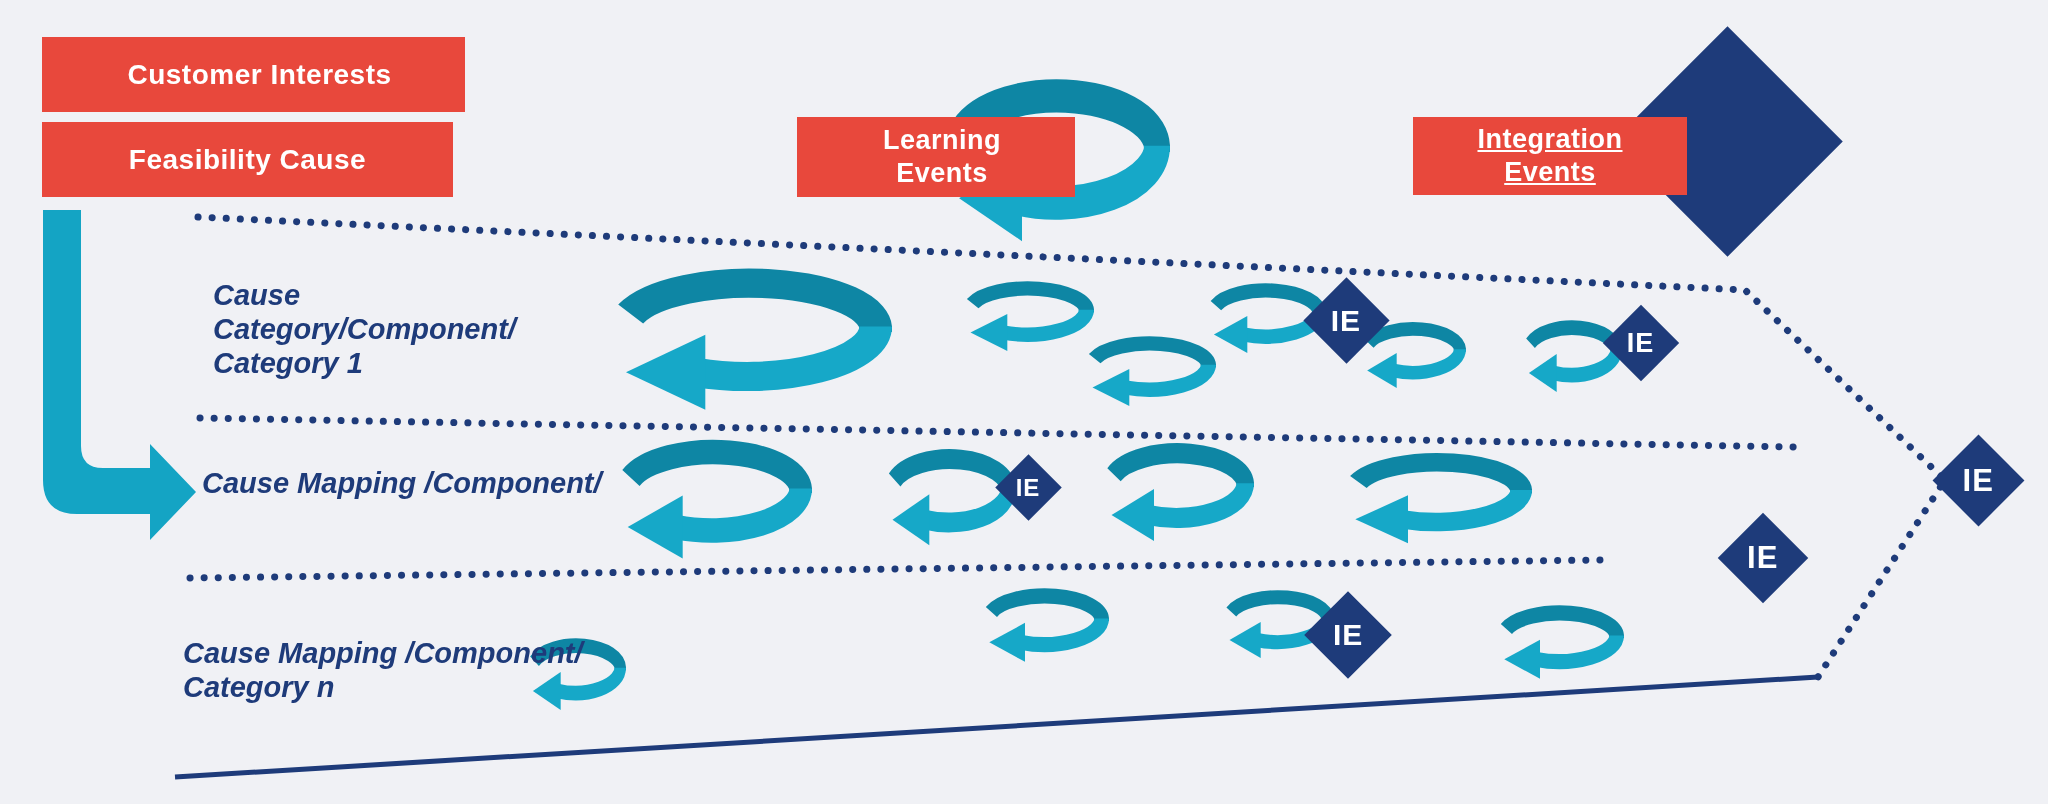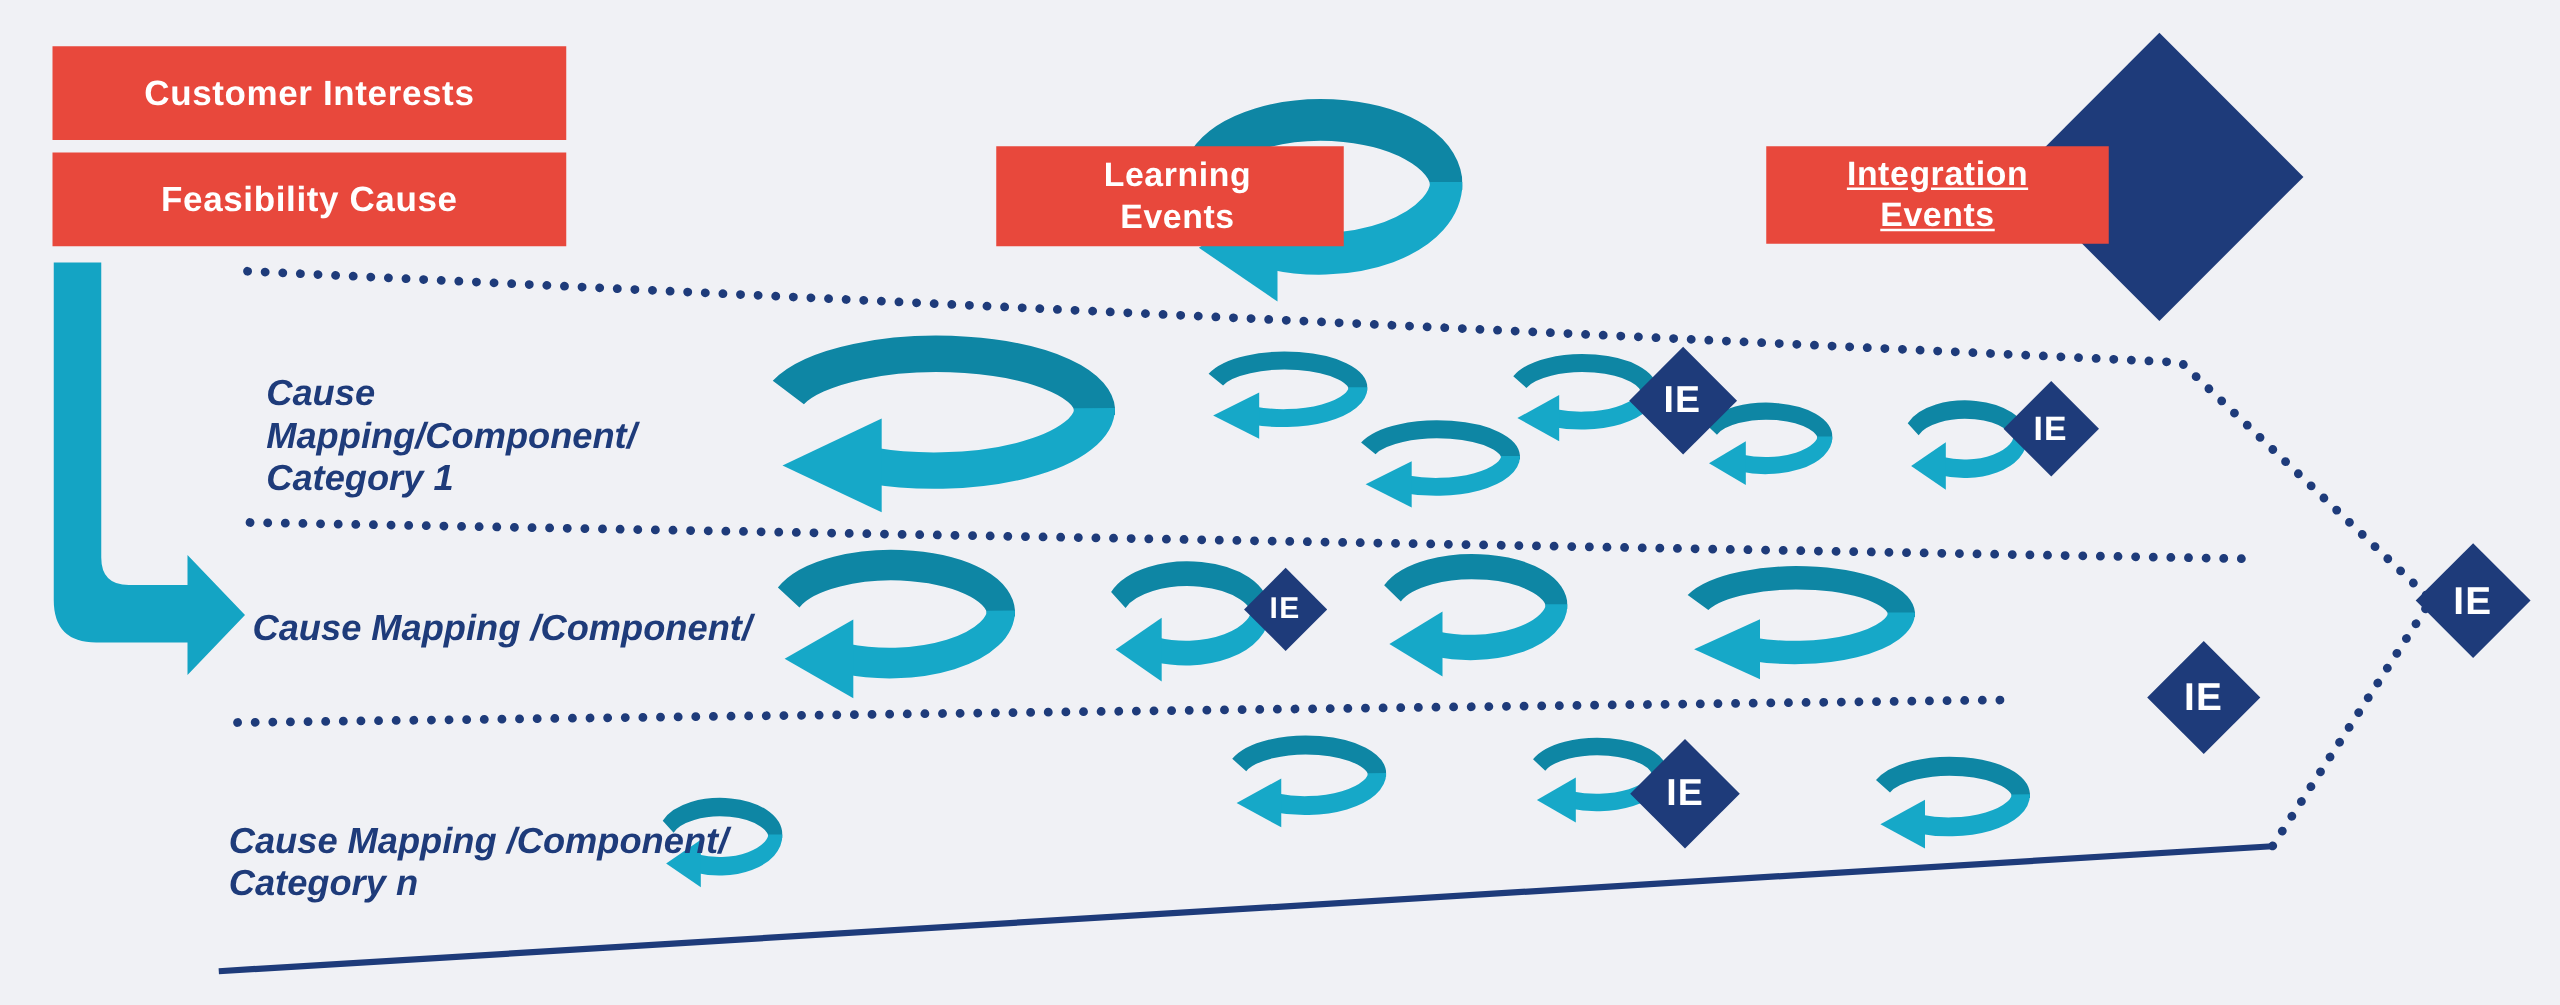--- a/index.html
+++ b/index.html
@@ -21,21 +21,20 @@
     transform:rotate(45deg);
     display:flex;align-items:center;justify-content:center;
   }
   .diamond .ie{
     transform:rotate(-45deg);color:#fff;font-weight:bold;letter-spacing:1px;
   }
   .rowlabel{
     position:absolute;z-index:2;color:#1E3B7A;
     font-weight:bold;font-style:italic;font-size:29px;line-height:1.18;
     white-space:nowrap;
-    margin-top:20px;
   }
 </style>
 </head>
 <body>
 
 <div class="stage">
 
   <svg class="underlay" width="2048" height="804" viewBox="0 0 2048 804">
     <defs>
       <symbol id="cyc" viewBox="0 0 120 72" preserveAspectRatio="none">
@@ -67,38 +66,38 @@
     <use href="#cyc" x="1346" y="450" width="186" height="96"></use>
 
     <use href="#cyc" x="528" y="636" width="98" height="76"></use>
     <use href="#cyc" x="983" y="586" width="126" height="78"></use>
     <use href="#cyc" x="1224" y="588" width="110" height="72"></use>
     <use href="#cyc" x="1498" y="603" width="126" height="78"></use>
   </svg>
 
   <div class="diamond" style="left:1646px;top:60px;width:163px;height:163px;"></div>
 
-  <div class="redbox" style="left:42px;top:37px;width:411px;height:75px;">
+  <div class="redbox" style="left:42px;top:37px;width:411px;height:75px;padding-left:12px;">
     <span class="bigline">Customer Interests</span>
   </div>
   <div class="redbox" style="left:42px;top:122px;width:411px;height:75px;">
     <span class="bigline">Feasibility Cause</span>
   </div>
   <div class="redbox" style="left:797px;top:117px;width:266px;height:80px;padding-left:12px;">
     <span class="twoline">Learning</span>
     <span class="twoline">Events</span>
   </div>
   <div class="redbox" style="left:1413px;top:117px;width:274px;height:78px;z-index:3;text-decoration:underline;">
     <span class="twoline">Integration</span>
     <span class="twoline">Events</span>
   </div>
 
   <div class="rowlabel" style="left:213px;top:278px;">
     <span style="display:block">Cause</span>
-    <span style="display:block">Mapping/Component/</span>
+    <span style="display:block">Category/Component/</span>
     <span style="display:block">Category 1</span>
   </div>
   <div class="rowlabel" style="left:202px;top:466px;">
     <span style="display:block">Cause Mapping /Component/</span>
   </div>
   <div class="rowlabel" style="left:183px;top:636px;">
     <span style="display:block">Cause Mapping /Component/</span>
     <span style="display:block">Category n</span>
   </div>
 

